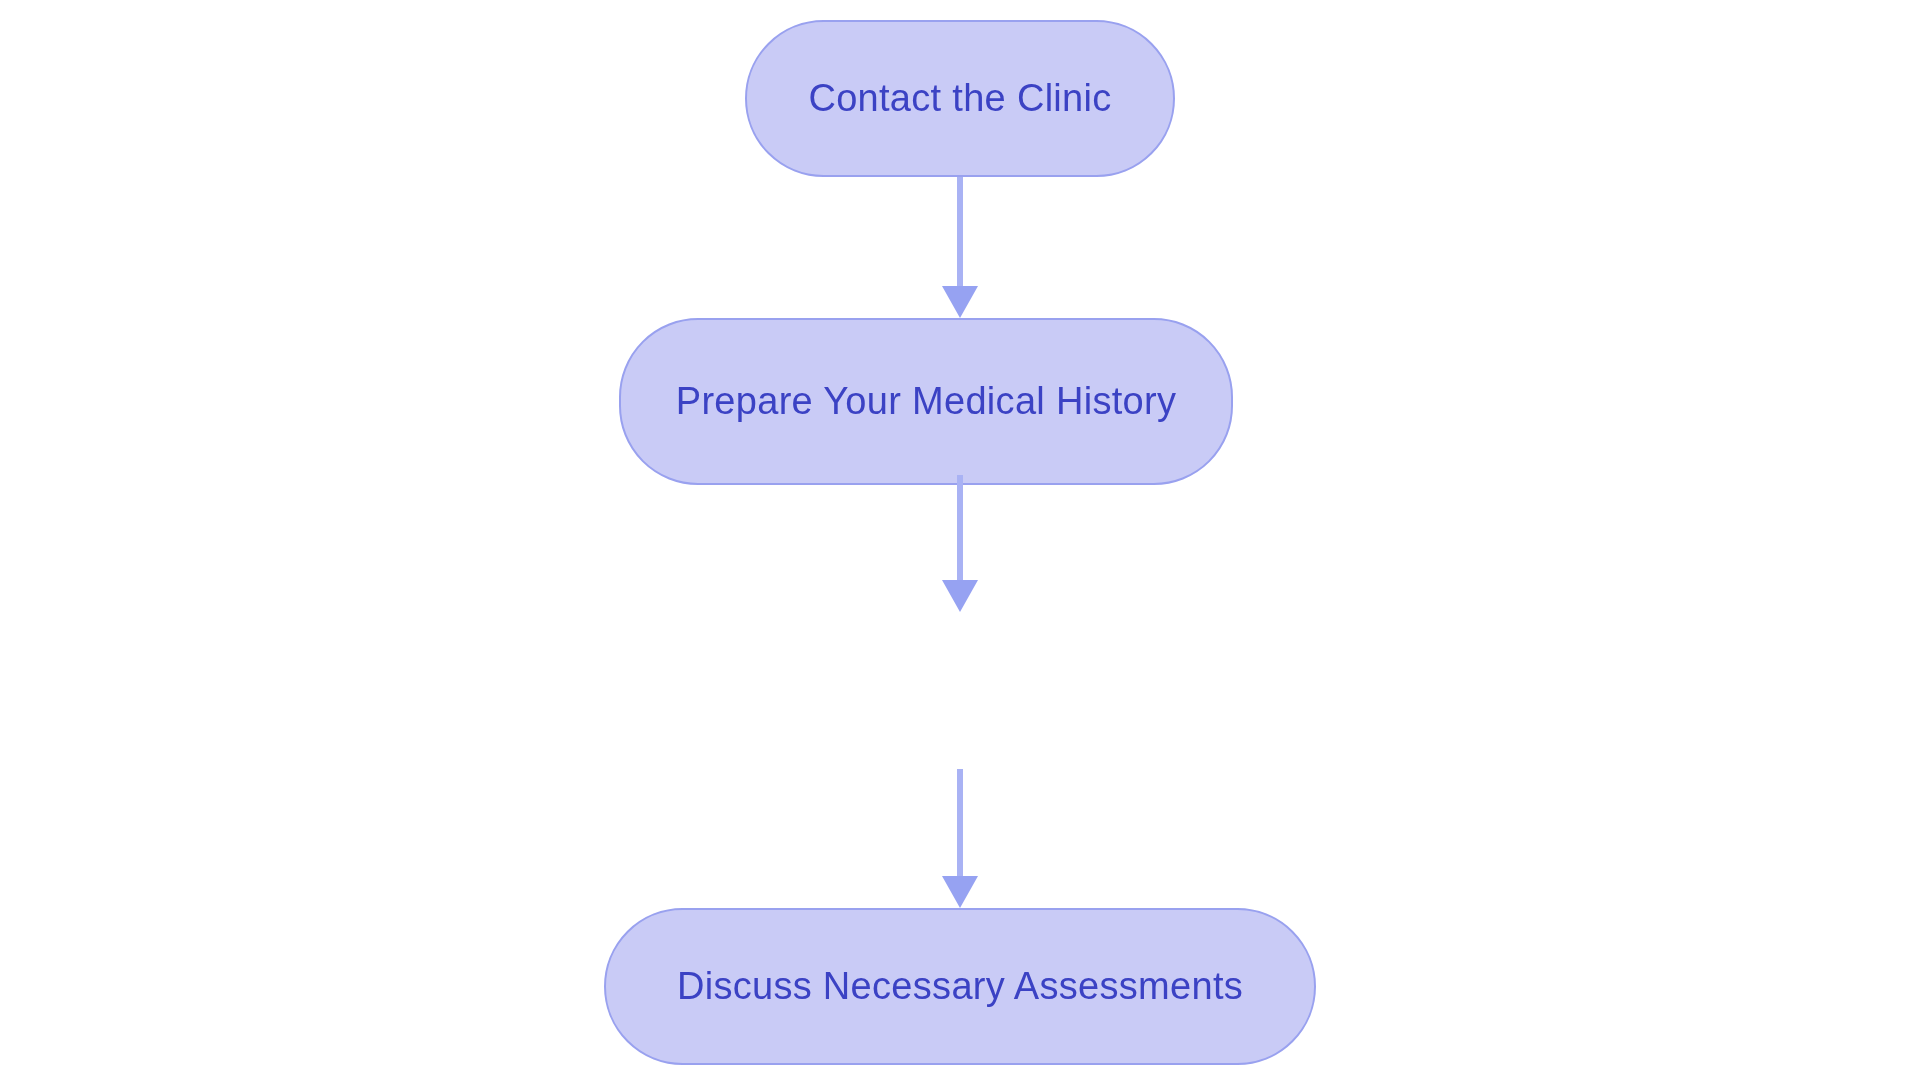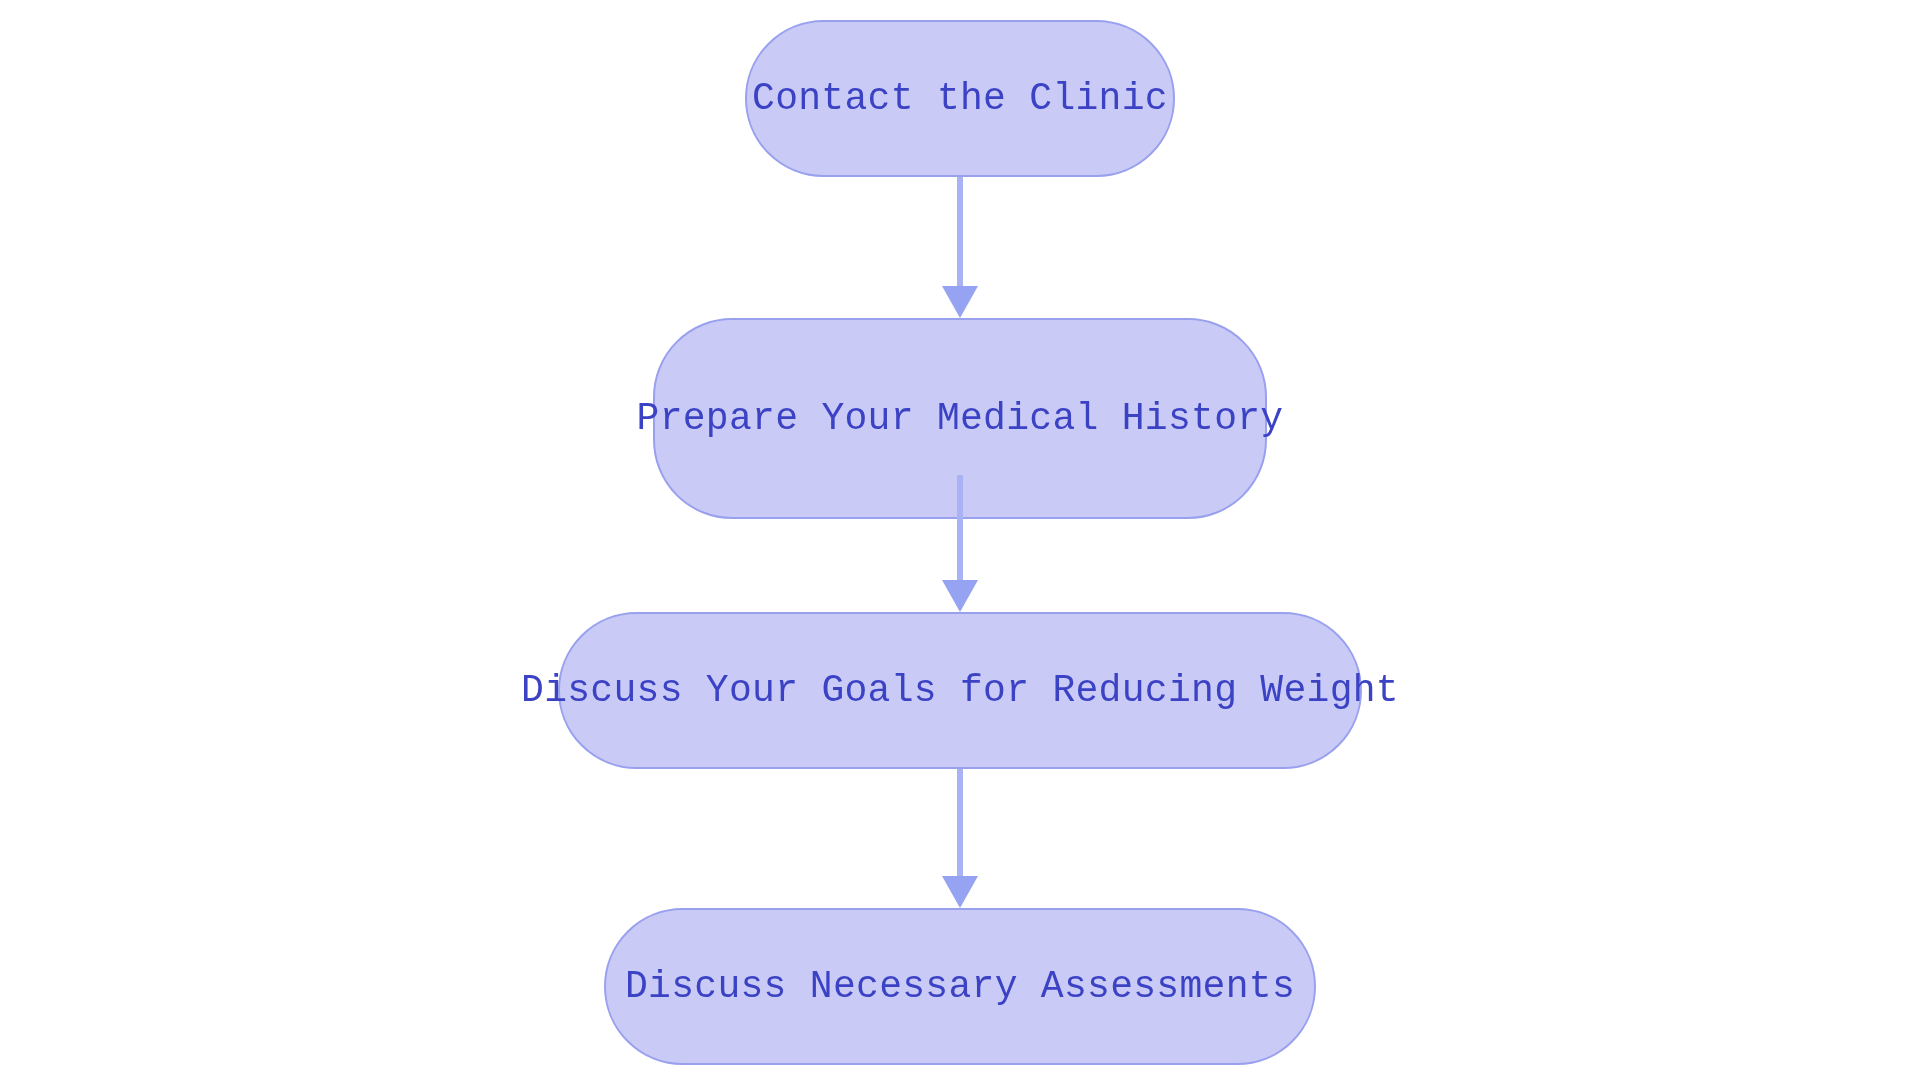--- a/index.html
+++ b/index.html
@@ -26,24 +26,23 @@
     border-radius: 79px;
     color: var(--node-text, #3b42c4);
     display: flex;
     align-items: center;
     justify-content: center;
     font-size: 38px;
     font-weight: 500;
     letter-spacing: 0.3px;
     text-align: center;
     white-space: nowrap;
-    font-family: Liberation Mono, monospace;
   }
   .node-1 { left: 745px; top: 20px;  width: 430px; height: 157px; }
-  .node-2 { left: 653px; top: 318px; width: 614px; height: 201px; }
+  .node-2 { left: 619px; top: 318px; width: 614px; height: 167px; }
   .node-3 { left: 558px; top: 612px; width: 804px; height: 157px; }
   .node-4 { left: 604px; top: 908px; width: 712px; height: 157px; }
 
   .arrow {
     position: absolute;
     width: 36px;
   }
   .arrow-1 { left: 942px; top: 177px; height: 141px; }
   .arrow-2 { left: 942px; top: 475px; height: 137px; }
   .arrow-3 { left: 942px; top: 769px; height: 139px; }
@@ -84,23 +83,20 @@
 
   <div class="node node-2">
     <span>Prepare Your Medical History</span>
   </div>
 
   <div class="arrow arrow-2">
     <div class="shaft"></div>
     <div class="head"></div>
   </div>
 
-  <div class="node node-3">
-    <span>Discuss Your Goals for Reducing Weight</span>
-  </div>
 
   <div class="arrow arrow-3">
     <div class="shaft"></div>
     <div class="head"></div>
   </div>
 
   <div class="node node-4">
     <span>Discuss Necessary Assessments</span>
   </div>
 

